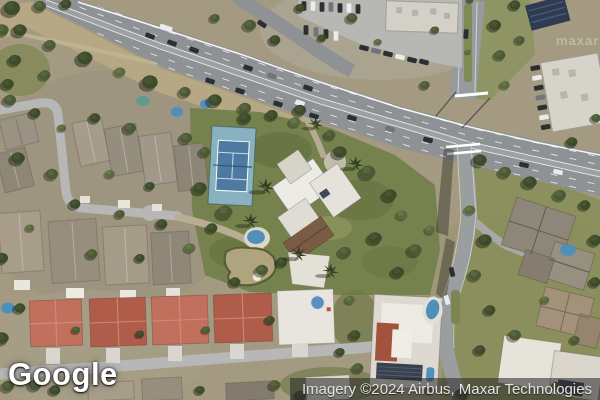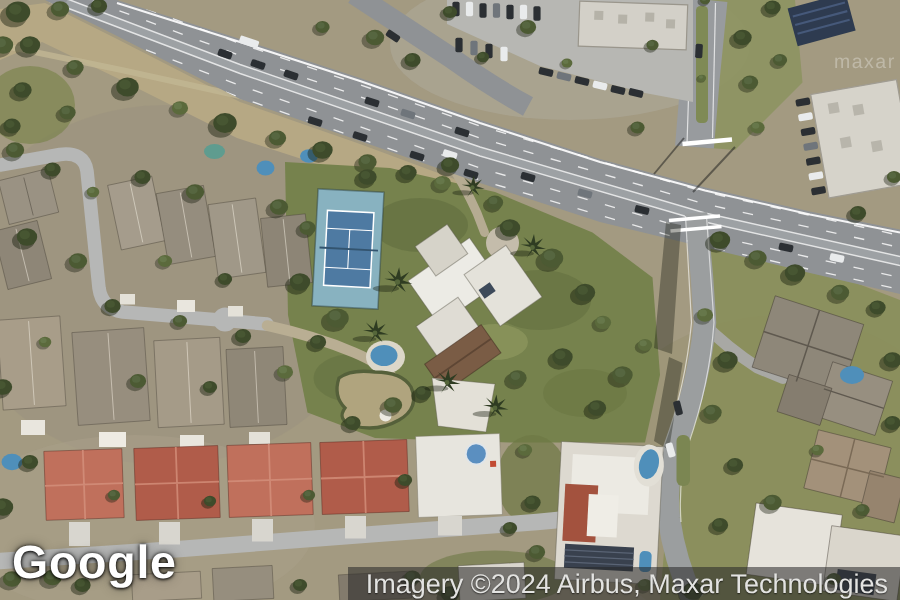--- a/index.html
+++ b/index.html
@@ -20,24 +20,24 @@
   .car-white{fill:#e9ebec;}
   .car-gray{fill:#6f757b;}
   .wl{stroke:#ffffff;fill:none;}
   .roofline{stroke:rgba(60,55,45,.45);fill:none;stroke-width:.6;}
   
   .google-logo{position:absolute;left:8px;bottom:7px;color:var(--logo-text,#fff);
     font-size:31px;font-weight:700;letter-spacing:.5px;cursor:pointer;
     text-shadow:0 0 3px rgba(0,0,0,.75),0 1px 2px rgba(0,0,0,.85),0 0 8px rgba(0,0,0,.4);}
   .attribution{position:absolute;right:0;bottom:0;height:22px;line-height:22px;
     padding:0 8px 0 12px;background:var(--attribution-bg,rgba(40,40,40,.55));
-    color:var(--attribution-text,#e3e3e1);font-size:18px;
+    color:var(--attribution-text,#e3e3e1);font-size:15px;
     text-shadow:0 1px 1px rgba(0,0,0,.6);white-space:nowrap;text-align:right;}
   .watermark{position:absolute;left:556px;top:33px;color:rgba(255,255,255,.30);
-    font-size:13px;font-weight:400;letter-spacing:1px;}
+    font-size:13px;font-weight:700;letter-spacing:1px;}
 </style>
 </head>
 <body>
 
 <div class="stage">
 <svg width="600" height="400" viewBox="0 0 600 400" xmlns="http://www.w3.org/2000/svg">
   <defs>
     <g id="treeA">
       <ellipse cx="-2.5" cy="2.5" rx="7.5" ry="6" fill="rgba(24,30,14,.45)"></ellipse>
       <ellipse rx="6.8" ry="5.8" fill="#3e4b2b"></ellipse>

